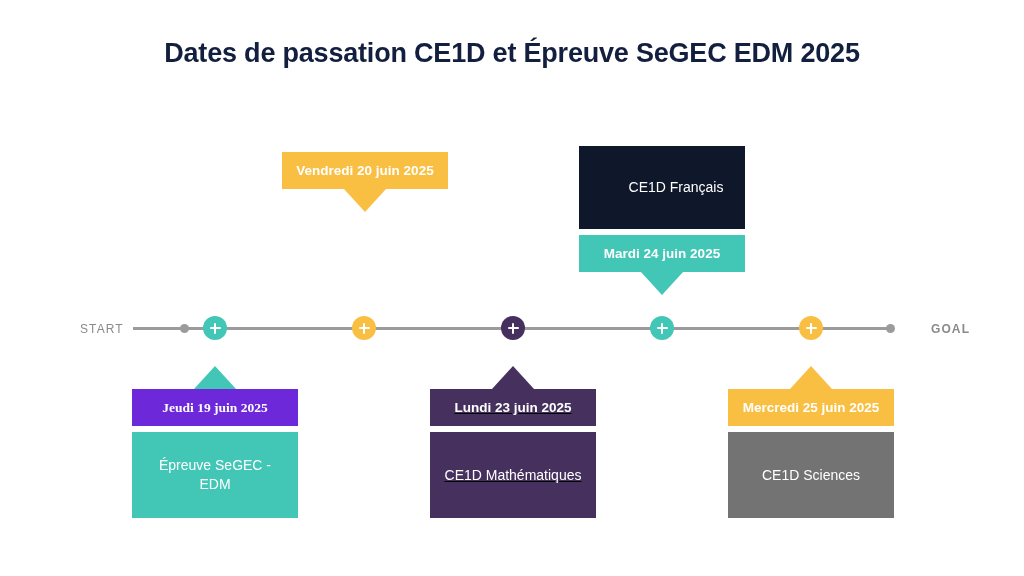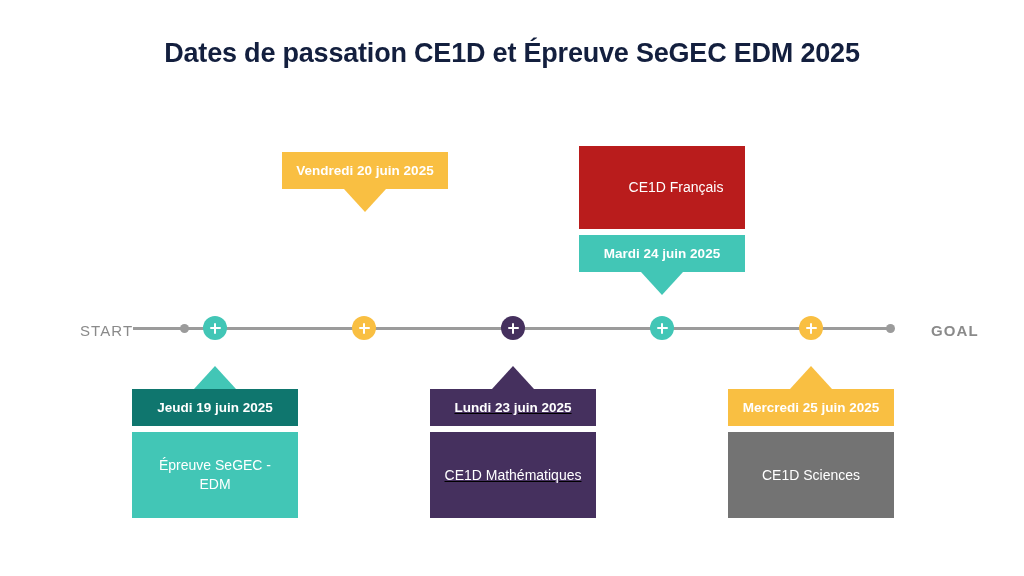--- a/index.html
+++ b/index.html
@@ -49,21 +49,21 @@
     height: 9px;
     border-radius: 50%;
     background: #9b9b9b;
   }
   .axis-cap.start { left: 180px; }
   .axis-cap.goal  { left: 886px; }
 
   .endpoint-label {
     position: absolute;
     top: 322px;
-    font-size: 15px;
+    font-size: 12px;
     color: #8a8a8a;
     letter-spacing: 1.1px;
     font-weight: normal;
   }
   .endpoint-label.start { left: 80px; }
   .endpoint-label.goal  { left: 931px; font-weight: bold; }
 
   
   .marker {
     position: absolute;
@@ -152,21 +152,21 @@
   <div class="page-title" style="color: rgb(19, 31, 62);">Dates de passation CE1D et Épreuve SeGEC EDM 2025</div>
 
   <div class="axis" style="background: rgb(155, 155, 155);"></div>
   <div class="axis-cap start" style="background: rgb(155, 155, 155);"></div>
   <div class="axis-cap goal" style="background: rgb(155, 155, 155);"></div>
   <div class="endpoint-label start" style="color: rgb(138, 138, 138);">START</div>
   <div class="endpoint-label goal" style="color: rgb(138, 138, 138);">GOAL</div>
 
   <div class="card below" style="left:132px; top:366px;">
     <div class="pointer up" style="border-bottom-color: rgb(66, 198, 182);"></div>
-    <div class="date-box" style="background: #0f766e;">Jeudi 19 juin 2025</div>
+    <div class="date-box" style="background: #6d28d9; font-family: Liberation Serif, serif;">Jeudi 19 juin 2025</div>
     <div class="gap"></div>
     <div class="body-box" style="background: rgb(66, 198, 182);">Épreuve SeGEC - EDM</div>
   </div>
   <div class="marker" style="left: 203px; background: rgb(66, 198, 182);">
     <span class="plus"></span>
   </div>
 
   <div class="card above" style="left:282px; top:146px;">
     <div class="gap"></div>
     <div class="date-box" style="background: rgb(249, 191, 66);">Vendredi 20 juin 2025</div>
@@ -180,21 +180,21 @@
     <div class="pointer up" style="border-bottom-color: rgb(69, 48, 94);"></div>
     <div class="date-box" style="background: rgb(69, 48, 94);">Lundi 23 juin 2025</div>
     <div class="gap"></div>
     <div class="body-box" style="background: rgb(69, 48, 94);">CE1D Mathématiques</div>
   </div>
   <div class="marker" style="left: 501px; background: rgb(69, 48, 94);">
     <span class="plus"></span>
   </div>
 
   <div class="card above" style="left:579px; top:146px;">
-    <div class="body-box" style="background: #b91c1c; padding-left: 40px;">CE1D Français</div>
+    <div class="body-box" style="background: #0f172a; padding-left: 40px;">CE1D Français</div>
     <div class="gap"></div>
     <div class="date-box" style="background: rgb(66, 198, 182);">Mardi 24 juin 2025</div>
     <div class="pointer down" style="border-top-color: rgb(66, 198, 182);"></div>
   </div>
   <div class="marker" style="left: 650px; background: rgb(66, 198, 182);">
     <span class="plus"></span>
   </div>
 
   <div class="card below" style="left:728px; top:366px;">
     <div class="pointer up" style="border-bottom-color: rgb(249, 191, 66);"></div>

